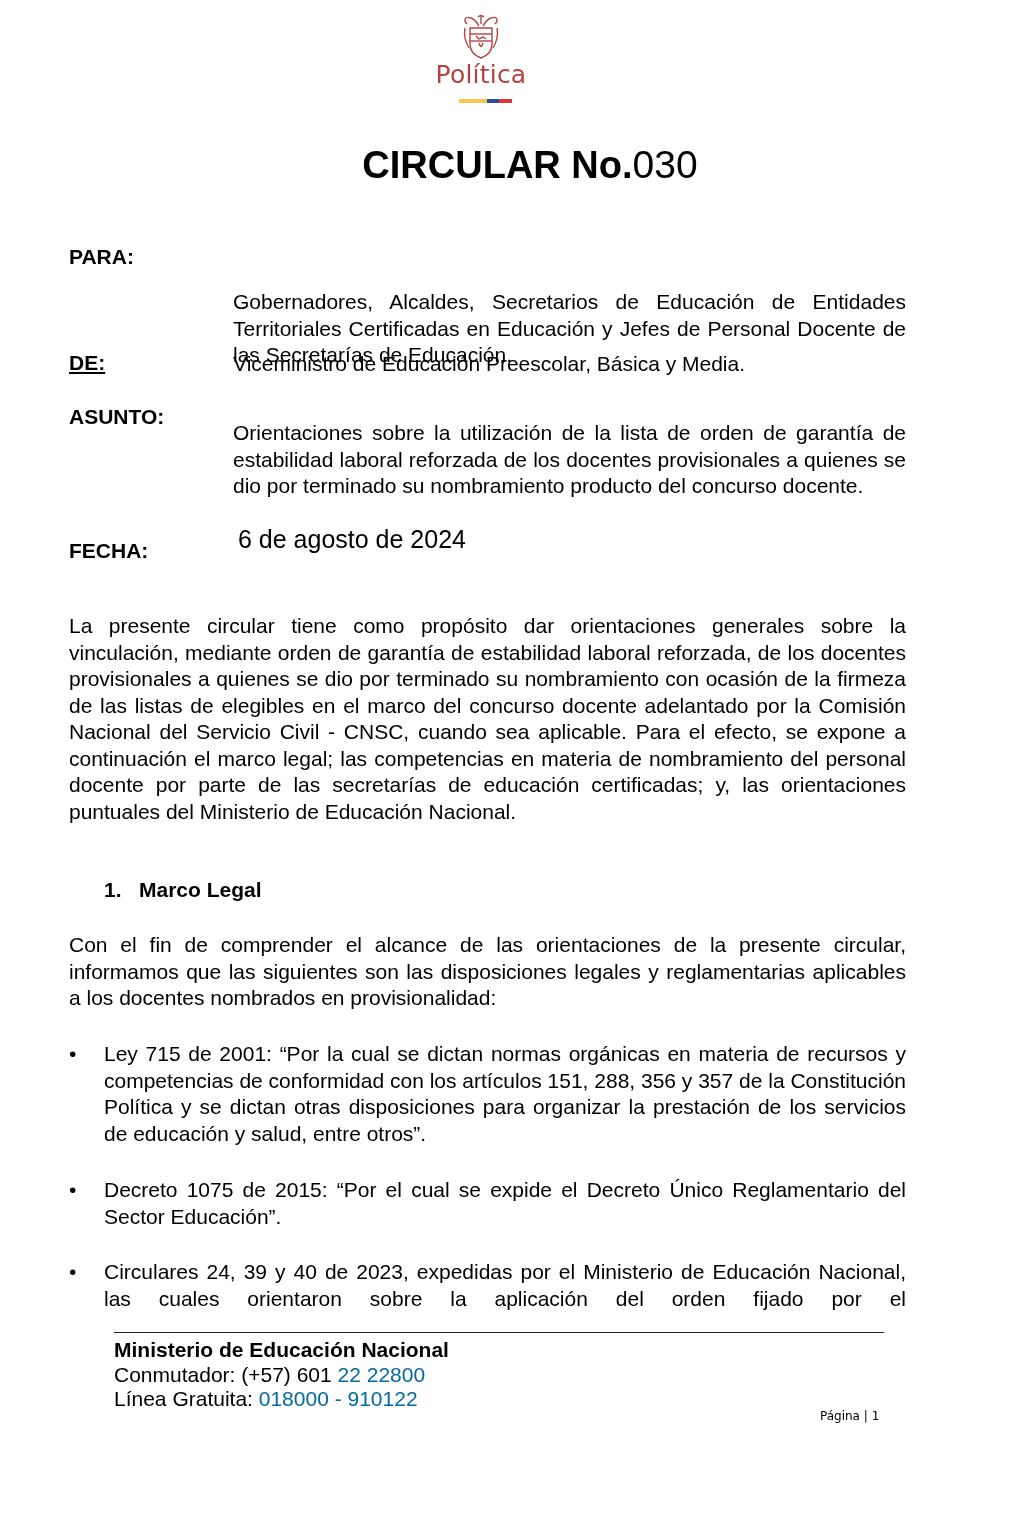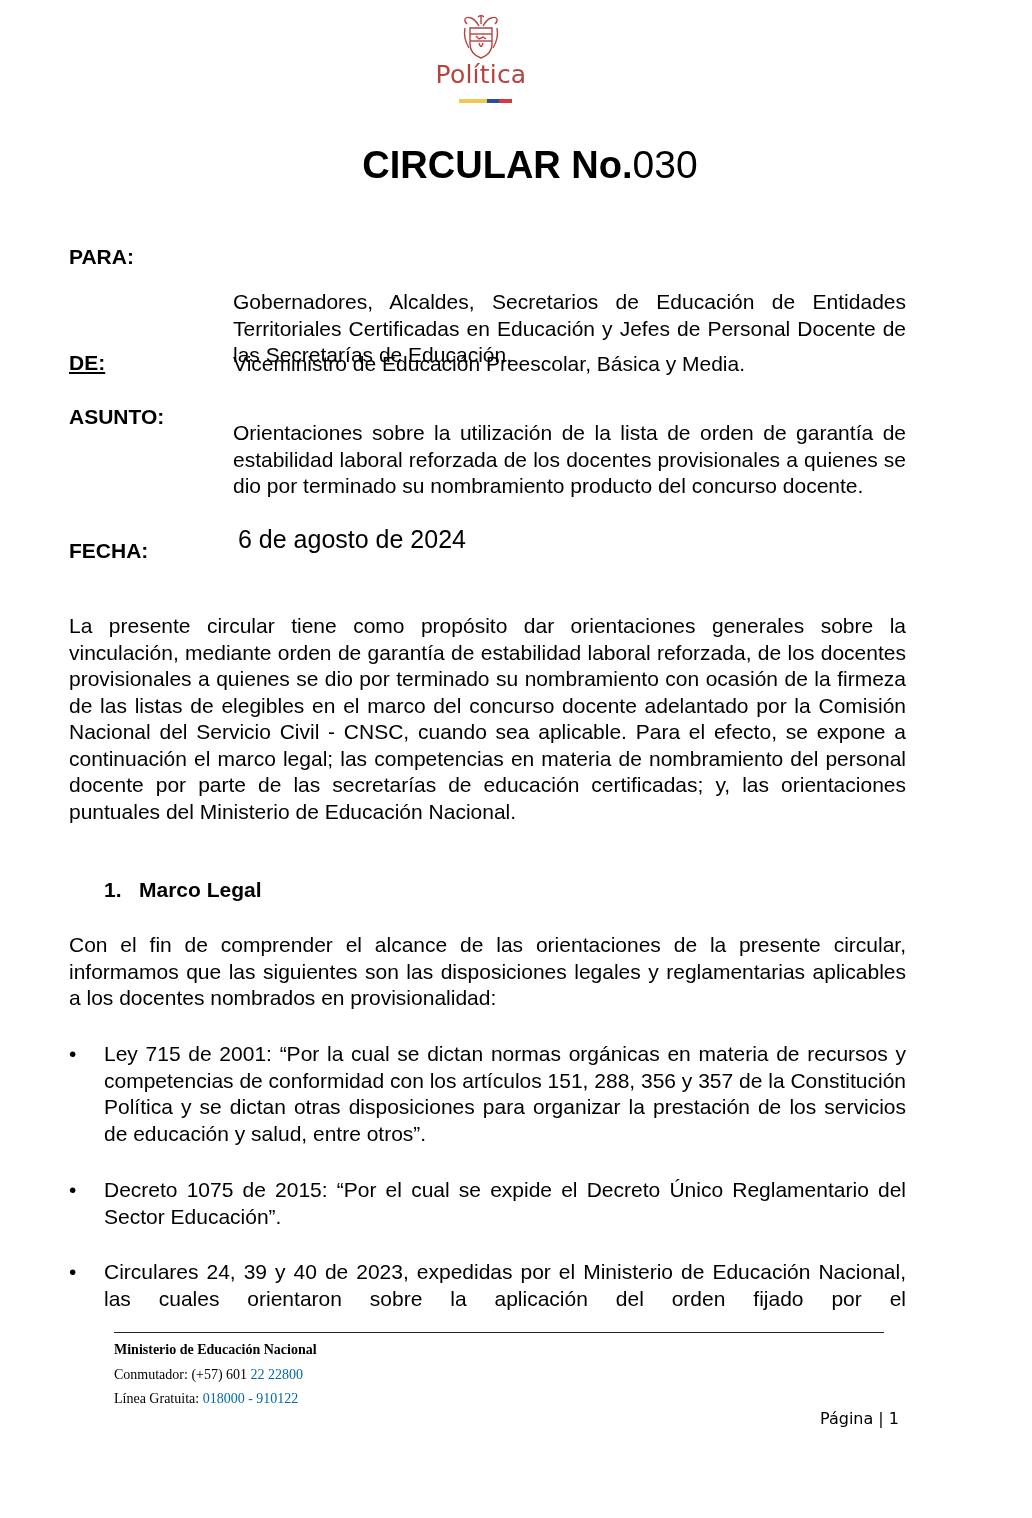--- a/index.html
+++ b/index.html
@@ -22,24 +22,24 @@
     .para { position: absolute; left: 69px; width: 837px; font-size: 21px; line-height: 26.5px; text-align: justify; }
 
     .section-h { position: absolute; left: 104px; top: 878px; font-weight: bold; font-size: 21px; }
     .section-h .num { display: inline-block; width: 35px; }
 
     .bullet { position: absolute; left: 69px; width: 837px; font-size: 21px; line-height: 26.5px; }
     .bullet .dot { position: absolute; left: 0; top: 0; width: 35px; }
     .bullet .txt { margin-left: 35px; text-align: justify; display: block; }
 
     .footer-line { position: absolute; left: 114px; top: 1332px; width: 770px; height: 1px; background: #222; }
-    .footer { position: absolute; left: 114px; top: 1338px; font-size: 14px; line-height: 24.5px; font-family: Liberation Serif, serif; }
+    .footer { position: absolute; left: 114px; top: 1338px; font-size: 21px; line-height: 24.5px; }
     .footer .org { font-weight: bold; }
     .footer .grey { color: #0369a1; }
-    .page-num { position: absolute; left: 820px; top: 1409px; font-family: "DejaVu Sans", sans-serif; font-size: 16px; }
+    .page-num { position: absolute; left: 820px; top: 1409px; font-family: "DejaVu Sans", sans-serif; font-size: 12px; }
   </style>
 </head>
 <body>
 
 <div class="crest">
   <svg width="44" height="46" viewBox="0 0 44 46">
     <g fill="none" stroke="#b5433f" stroke-width="1.4">
       <path d="M8 10 C4 6, 6 2, 12 4 C16 5, 18 9, 20 12"></path>
       <path d="M36 10 C40 6, 38 2, 32 4 C28 5, 26 9, 24 12"></path>
       <path d="M22 2 L22 10"></path>

